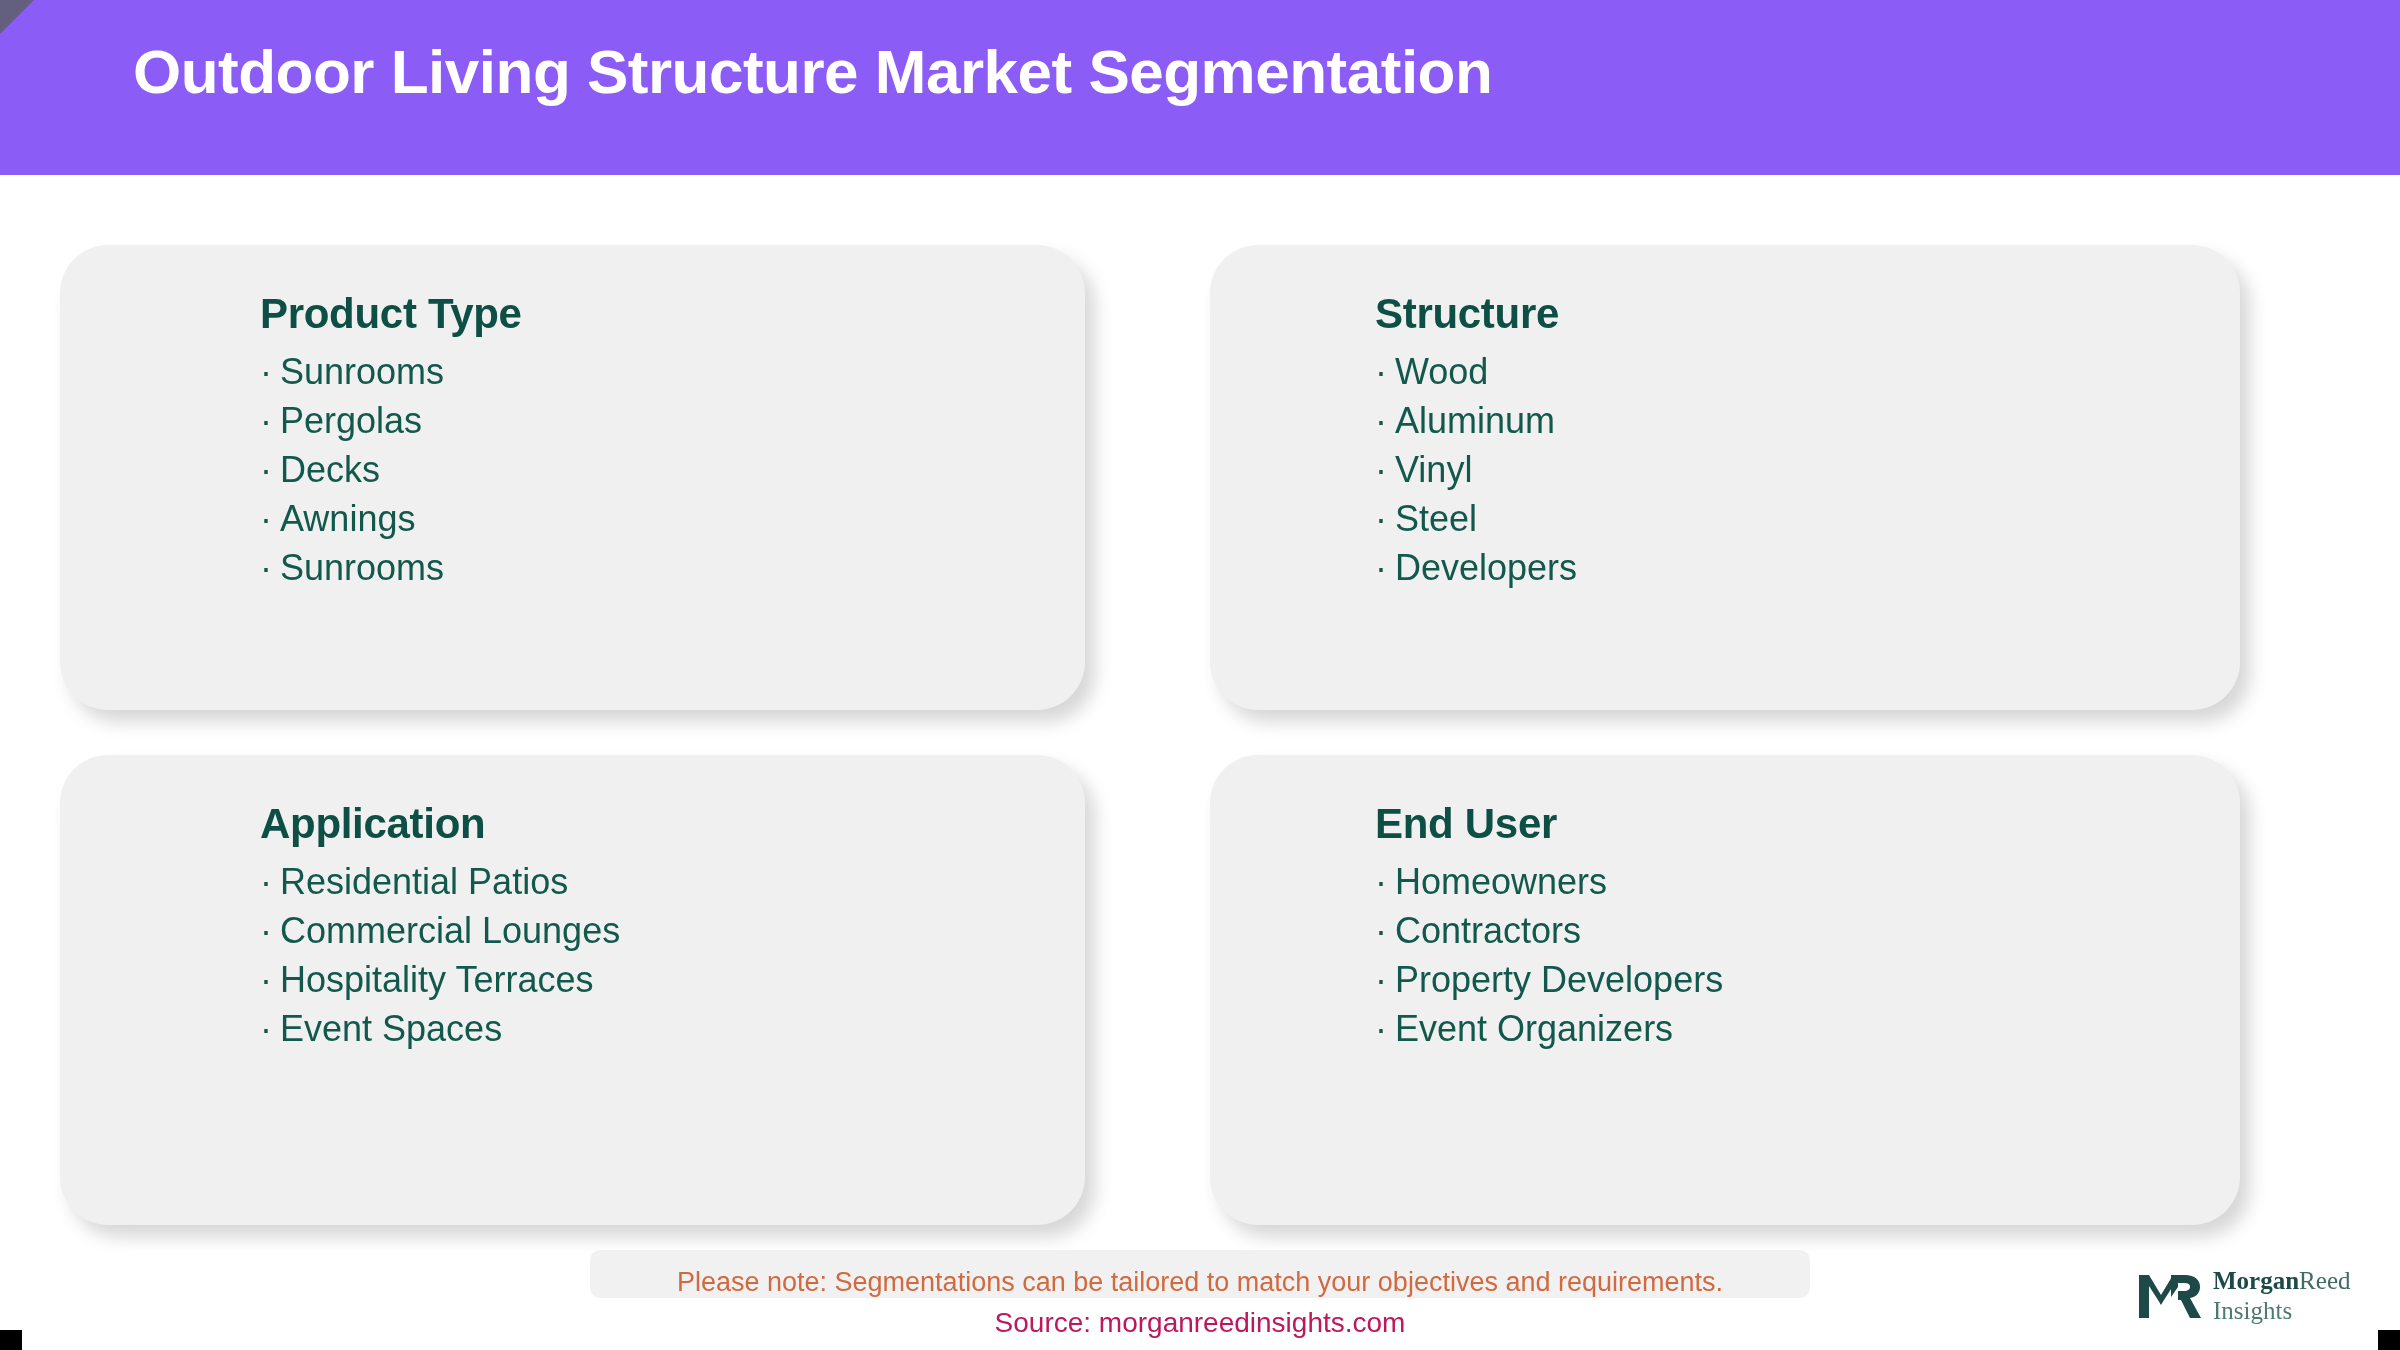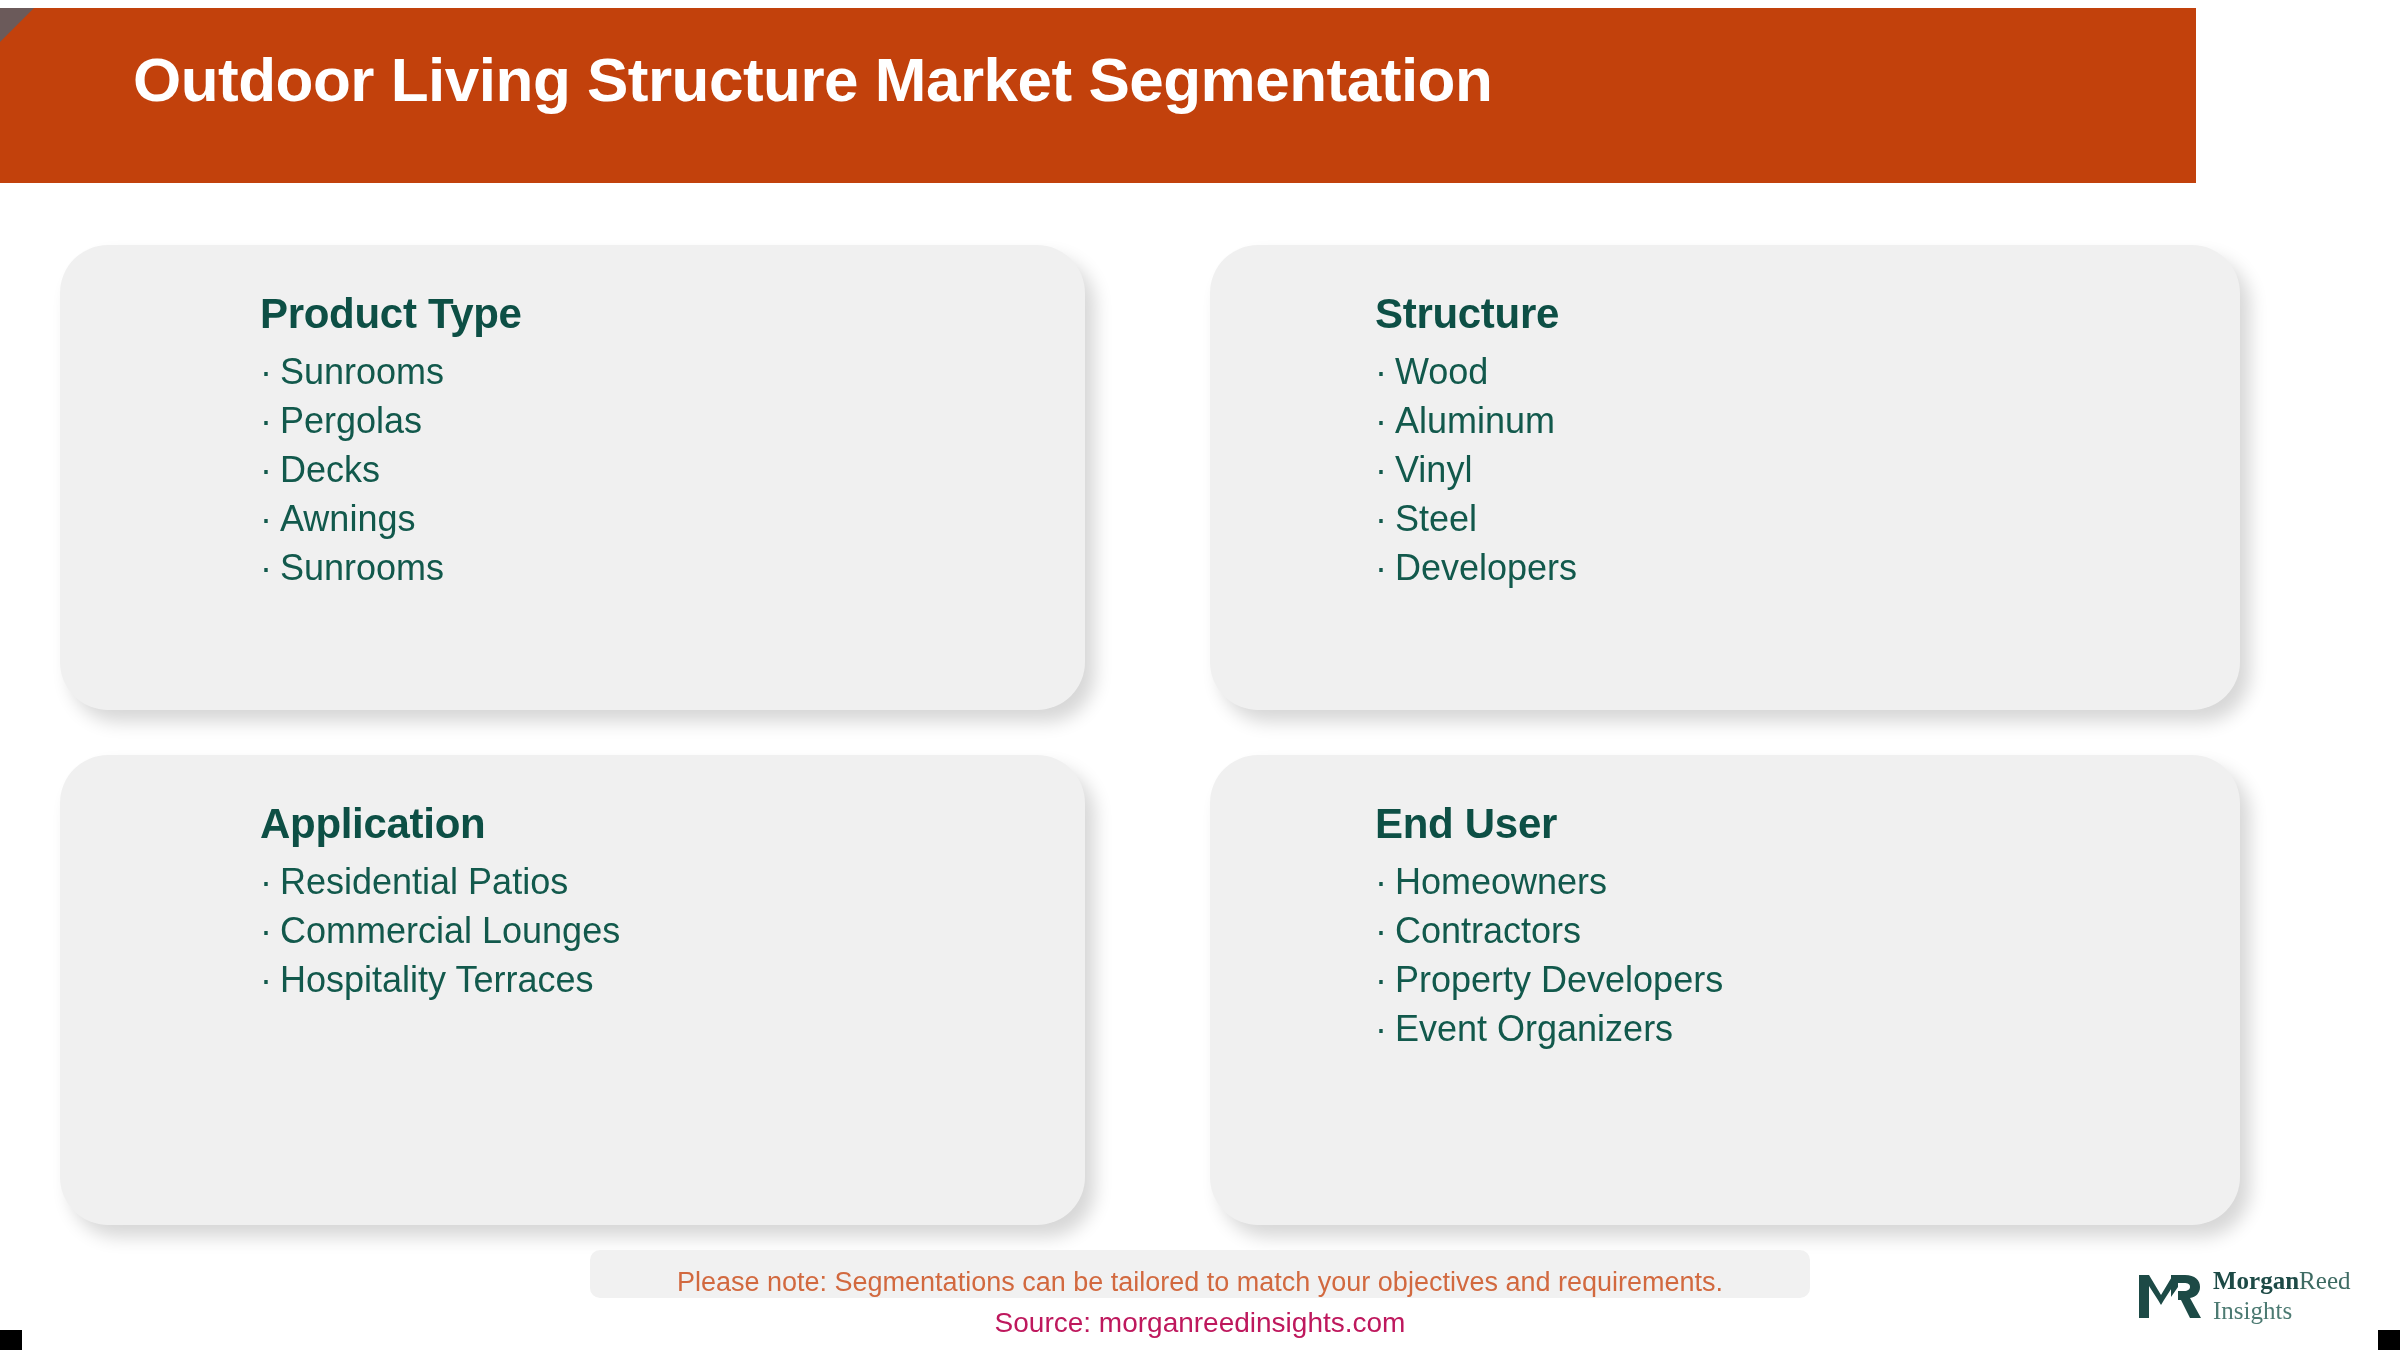--- a/index.html
+++ b/index.html
@@ -14,25 +14,24 @@
     overflow: hidden;
     font-family: "Liberation Sans", sans-serif;
     -webkit-font-smoothing: antialiased;
   }
 
   
   .header-band {
     position: absolute;
     left: 0;
     top: 0;
-    width: 2196px;
+    width: 2400px;
     height: 175px;
-    background: #c2410c;
+    background: #8b5cf6;
     box-sizing: border-box;
-    margin-top: 8px;
   }
   .header-corner-artifact {
     position: absolute;
     left: 0;
     top: 0;
     width: 0;
     height: 0;
     border-top: 34px solid #5c5f68;
     border-right: 34px solid transparent;
     opacity: 0.85;
@@ -217,20 +216,21 @@
     </div>
   </div>
 
   <div class="card col-left row-bottom">
     <div class="card-inner">
       <div class="card-title">Application</div>
       <ul class="card-list">
         <li><span class="bullet">·</span><span>Residential Patios</span></li>
         <li><span class="bullet">·</span><span>Commercial Lounges</span></li>
         <li><span class="bullet">·</span><span>Hospitality Terraces</span></li>
+        <li><span class="bullet">·</span><span>Event Spaces</span></li>
       </ul>
     </div>
   </div>
 
   <div class="card col-right row-bottom">
     <div class="card-inner">
       <div class="card-title">End User</div>
       <ul class="card-list">
         <li><span class="bullet">·</span><span>Homeowners</span></li>
         <li><span class="bullet">·</span><span>Contractors</span></li>

